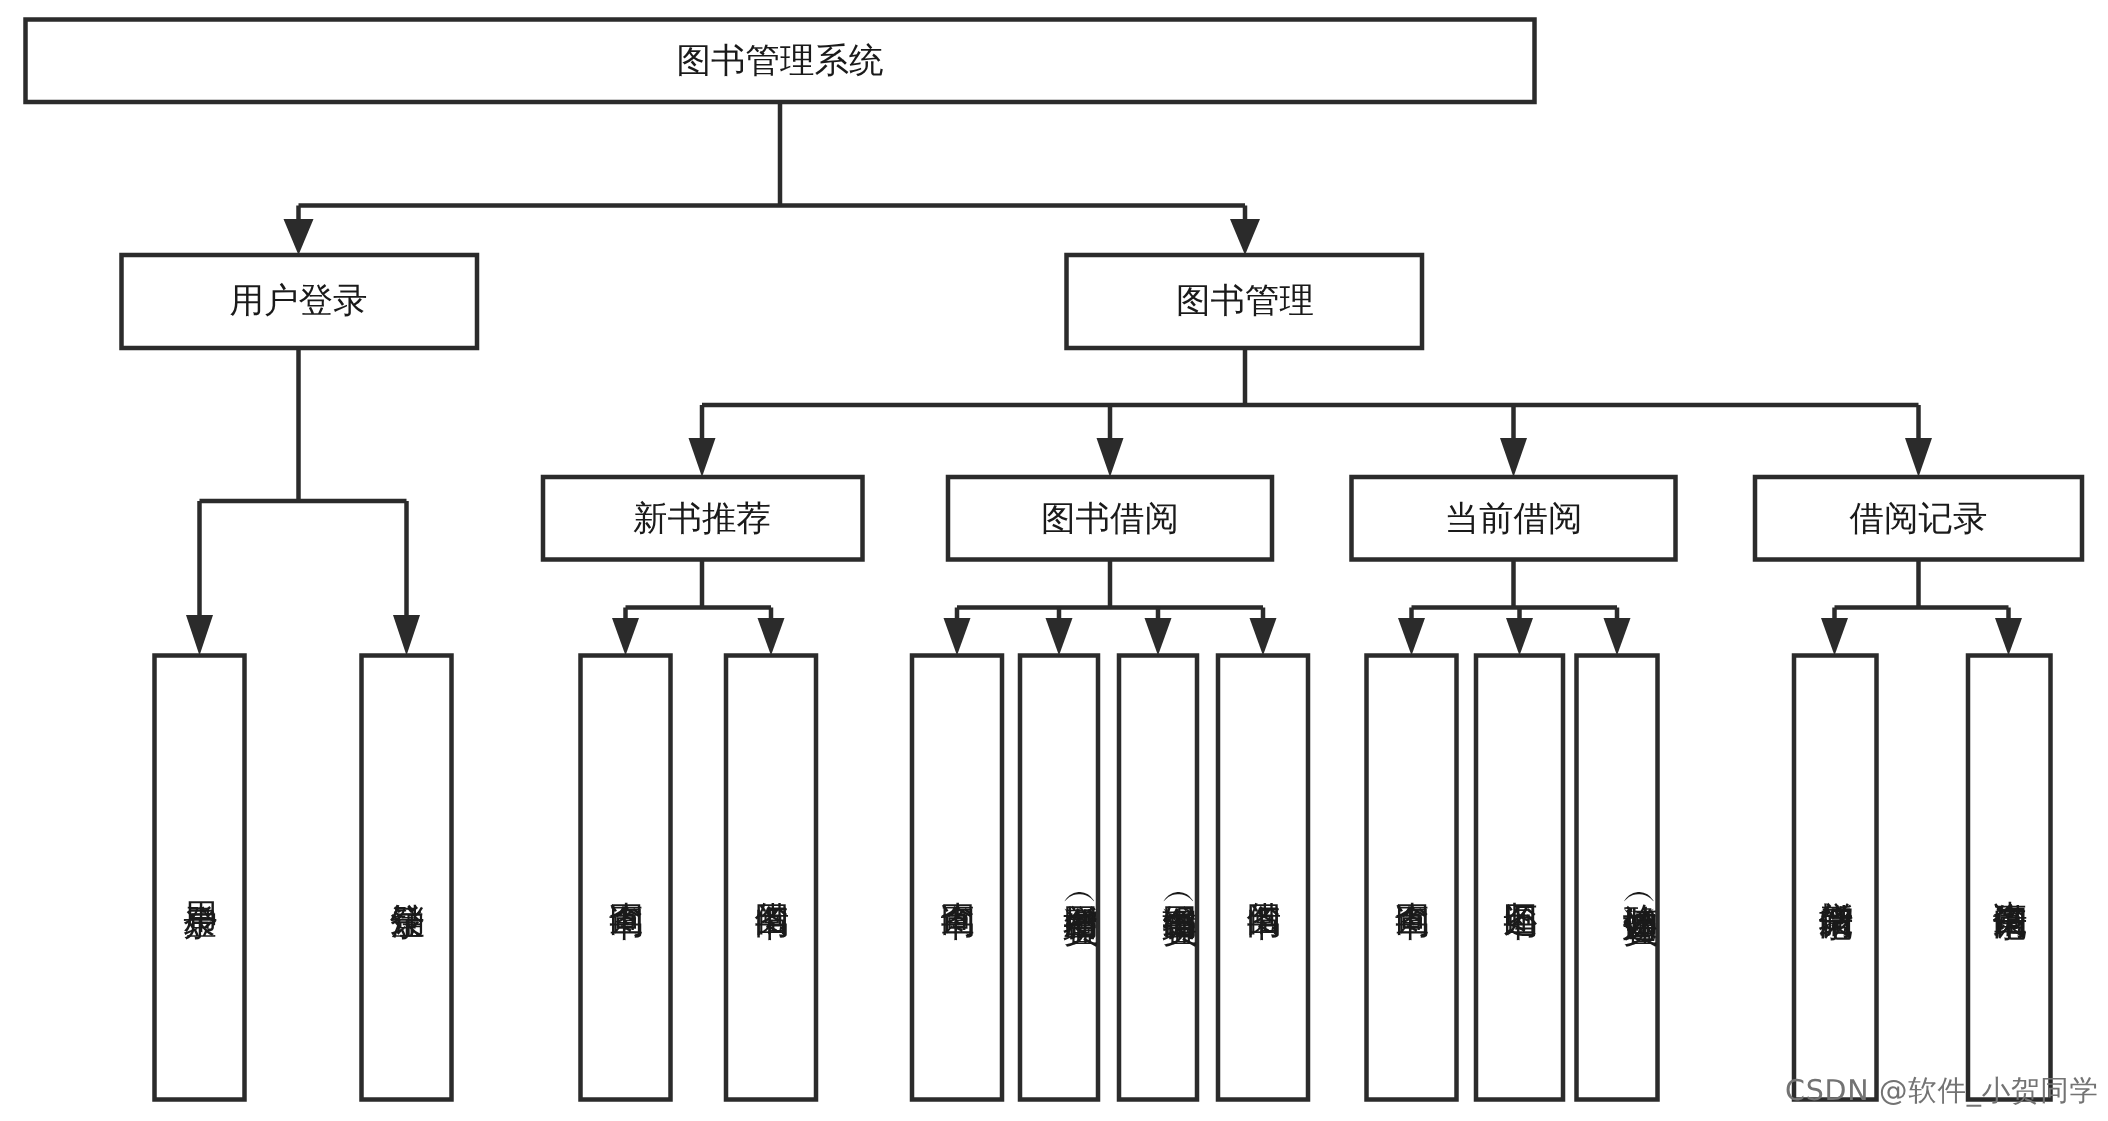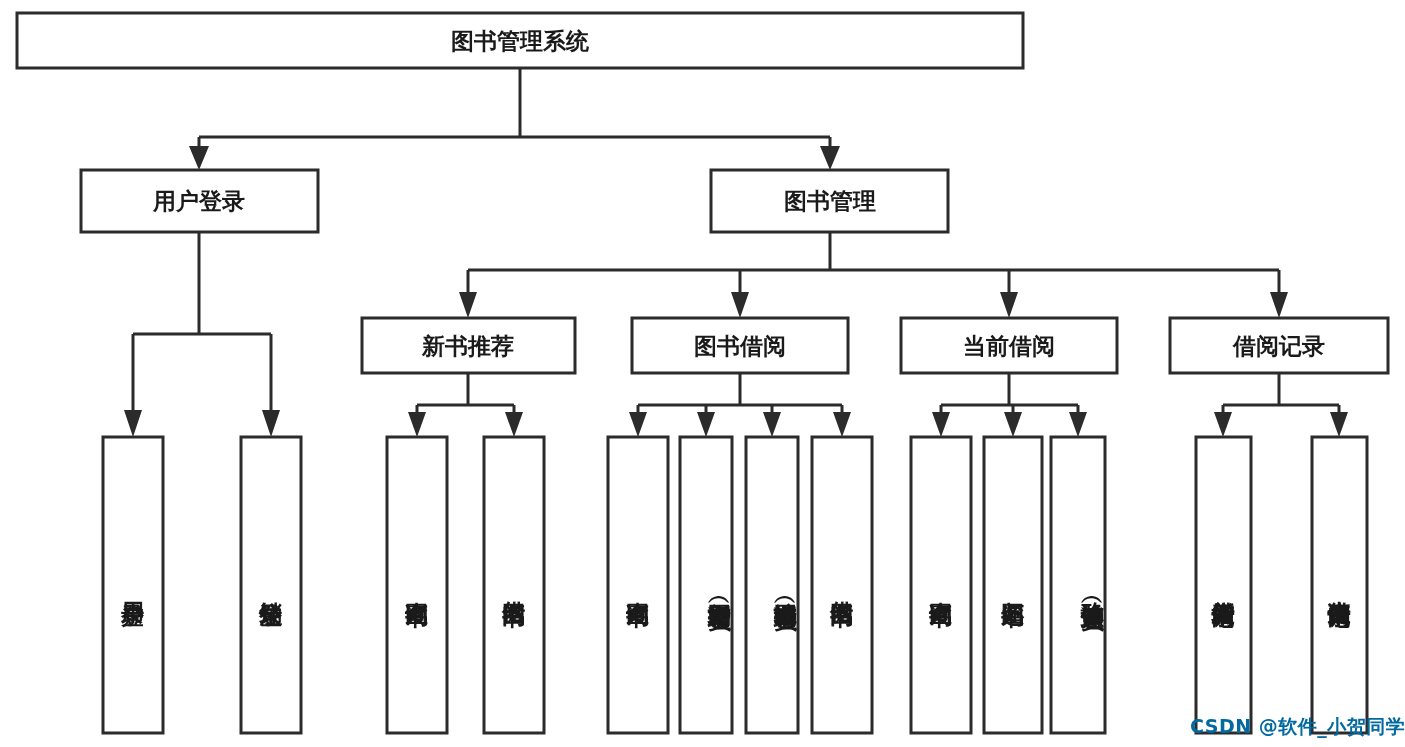--- a/index.html
+++ b/index.html
@@ -11,21 +11,20 @@
     width: 1405px;
     height: 747px;
     font-family: "DejaVu Sans", "Liberation Sans", sans-serif;
     overflow: hidden;
     position: relative;
   }
   #diagram-root {
     position: relative;
     width: 1126px;
     height: 747px;
-    font-weight: bold;
   }
   svg#flow {
     position: absolute;
     top: 0;
     left: 0;
     width: 1405px;
     height: 747px;
     display: block;
   }
   .node-box {
@@ -67,21 +66,21 @@
   }
   .vlabel.center {
     align-items: center;
   }
   .watermark {
     position: absolute;
     left: 1190px;
     top: 714px;
     font-family: "DejaVu Sans", "Liberation Sans", sans-serif;
     font-size: 19px;
-    color: #0369a1;
+    color: #737373;
     white-space: nowrap;
     letter-spacing: 0.5px;
   }
 </style>
 </head>
 <body>
 
 <div id="diagram-root">
 
   <svg id="flow" viewBox="0 0 1405 747" xmlns="http://www.w3.org/2000/svg">

